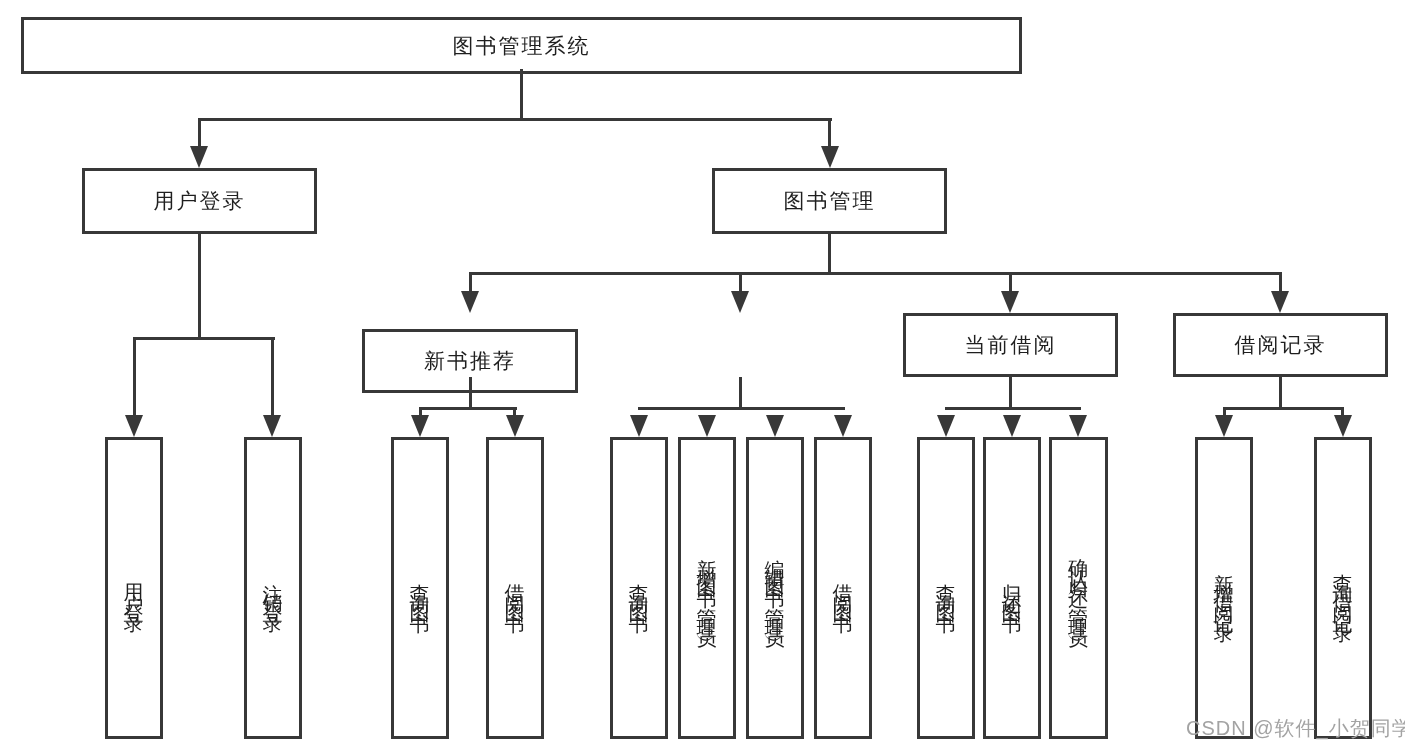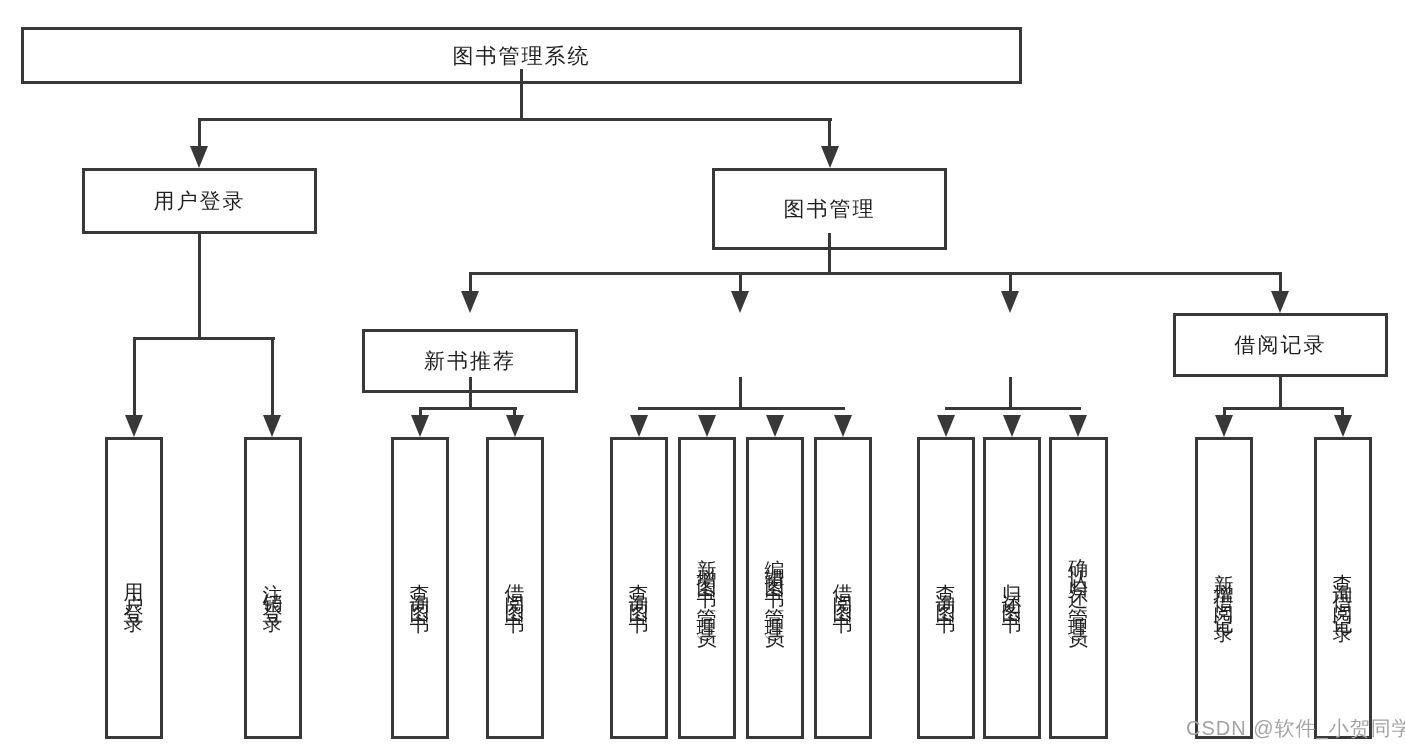--- a/index.html
+++ b/index.html
@@ -54,51 +54,52 @@
     color:#a3a3a3;
     white-space:nowrap;
     z-index:5;
   }
 </style>
 </head>
 <body>
 
 <div class="canvas">
 
-  <div class="box hbox" style="left:21px;top:27px;width:1001px;height:57px;">图书管理系统</div>
+  <div class="box hbox" style="left:21px;top:17px;width:1001px;height:57px;">图书管理系统</div>
 
   <div class="line" style="left:520px;top:69px;width:3px;height:52px;"></div>
   <div class="line" style="left:198px;top:118px;width:634px;height:3px;"></div>
   <div class="line" style="left:198px;top:118px;width:3px;height:32px;"></div>
   <div class="line" style="left:828px;top:118px;width:3px;height:32px;"></div>
   <div class="arrow" style="left:190px;top:146px;"></div>
   <div class="arrow" style="left:821px;top:146px;"></div>
 
   <div class="box hbox" style="left:82px;top:168px;width:235px;height:66px;">用户登录</div>
-  <div class="box hbox" style="left:712px;top:168px;width:235px;height:82px;">图书管理</div>
+  <div class="box hbox" style="left:712px;top:168px;width:235px;height:66px;">图书管理</div>
 
   <div class="line" style="left:198px;top:233px;width:3px;height:107px;"></div>
   <div class="line" style="left:133px;top:337px;width:142px;height:3px;"></div>
   <div class="line" style="left:133px;top:337px;width:3px;height:82px;"></div>
   <div class="line" style="left:271px;top:337px;width:3px;height:82px;"></div>
   <div class="arrow" style="left:125px;top:415px;"></div>
   <div class="arrow" style="left:263px;top:415px;"></div>
 
   <div class="line" style="left:828px;top:233px;width:3px;height:42px;"></div>
   <div class="line" style="left:469px;top:272px;width:813px;height:3px;"></div>
   <div class="line" style="left:469px;top:272px;width:3px;height:21px;"></div>
   <div class="line" style="left:739px;top:272px;width:3px;height:21px;"></div>
   <div class="line" style="left:1009px;top:272px;width:3px;height:21px;"></div>
   <div class="line" style="left:1279px;top:272px;width:3px;height:21px;"></div>
   <div class="arrow" style="left:461px;top:291px;"></div>
   <div class="arrow" style="left:731px;top:291px;"></div>
   <div class="arrow" style="left:1001px;top:291px;"></div>
   <div class="arrow" style="left:1271px;top:291px;"></div>
 
   <div class="box hbox" style="left:362px;top:313px;width:216px;height:64px;margin-top:16px;">新书推荐</div>
+  <div class="box hbox" style="left:903px;top:313px;width:215px;height:64px;">当前借阅</div>
   <div class="box hbox" style="left:1173px;top:313px;width:215px;height:64px;text-align:right;">借阅记录</div>
 
   <div class="line" style="left:469px;top:377px;width:3px;height:33px;"></div>
   <div class="line" style="left:419px;top:407px;width:98px;height:3px;"></div>
   <div class="line" style="left:419px;top:407px;width:3px;height:12px;"></div>
   <div class="line" style="left:513px;top:407px;width:3px;height:12px;"></div>
   <div class="arrow" style="left:411px;top:415px;"></div>
   <div class="arrow" style="left:506px;top:415px;"></div>
 
   <div class="line" style="left:739px;top:377px;width:3px;height:33px;"></div>

